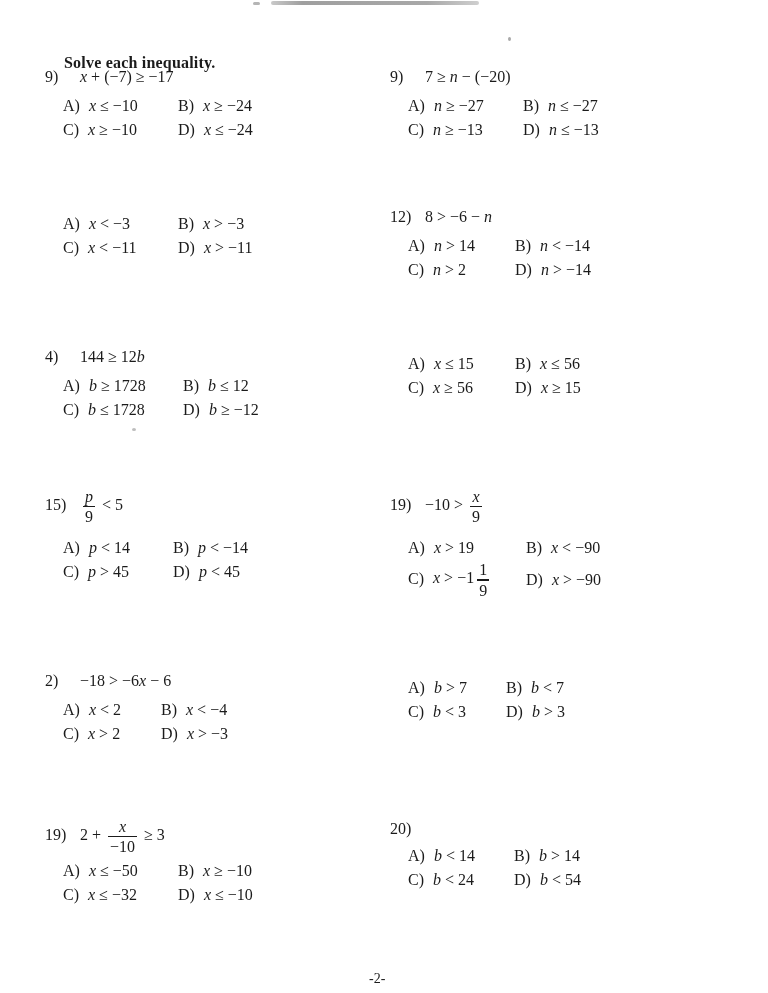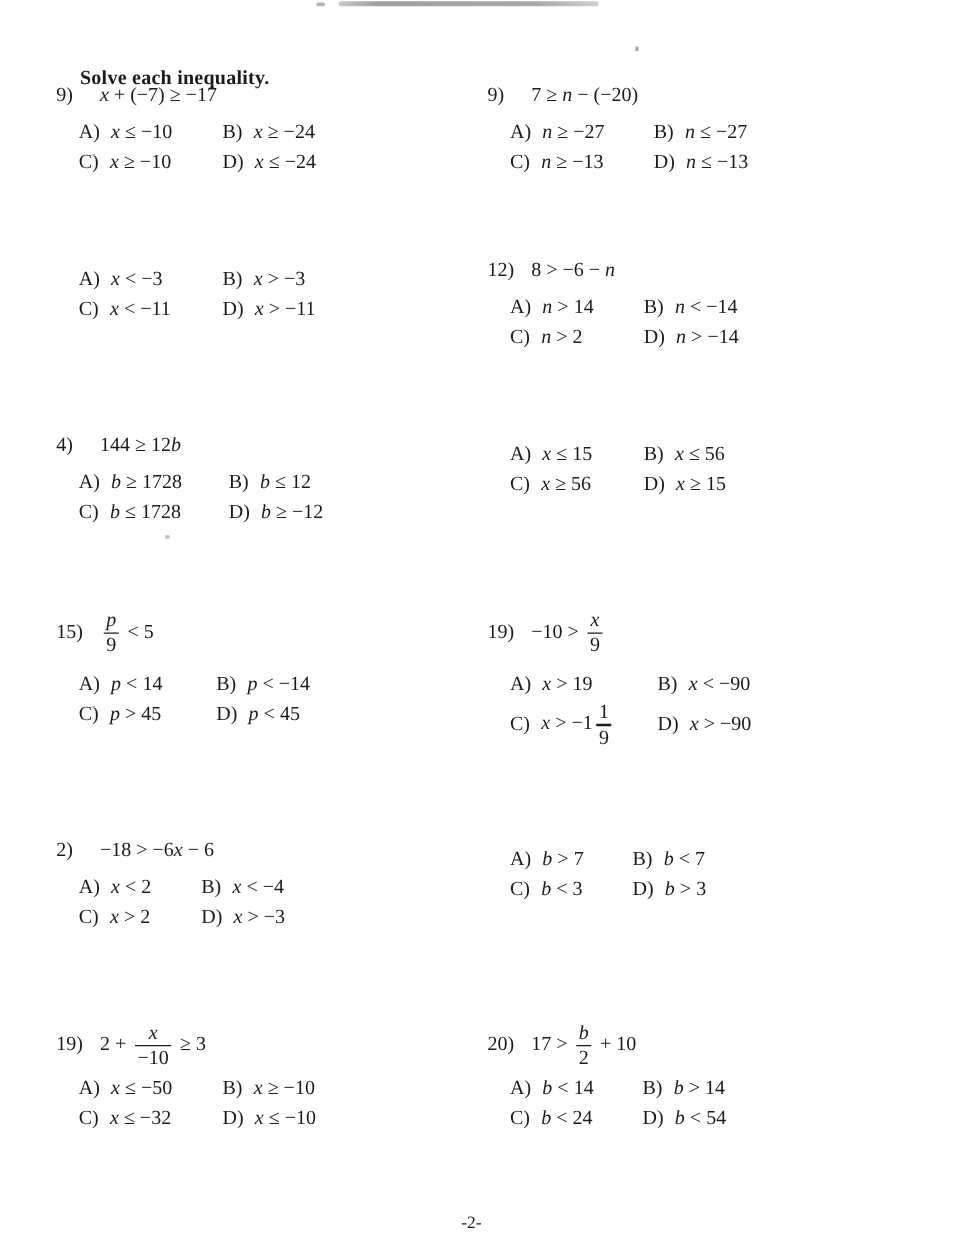--- a/index.html
+++ b/index.html
@@ -335,25 +335,20 @@
   </div>
           <div class="option">
     <span class="olabel">D)</span>
     <span class="oval math"><i>x</i> ≤ −10</span>
   </div>
         </div>
   </div>
       <div class="problem" id="p20">
     <div class="eq">
       <span class="pnum">20)</span>
-      <span class="expr math">17 &gt; <span class="frac">
-              <span class="fn math"><i>b</i></span>
-              <span class="fbar"></span>
-              <span class="fd math">2</span>
-            </span> + 10</span>
     </div>
     <div class="options">
           <div class="option">
     <span class="olabel">A)</span>
     <span class="oval math"><i>b</i> &lt; 14</span>
   </div>
           <div class="option">
     <span class="olabel">B)</span>
     <span class="oval math"><i>b</i> &gt; 14</span>
   </div>

